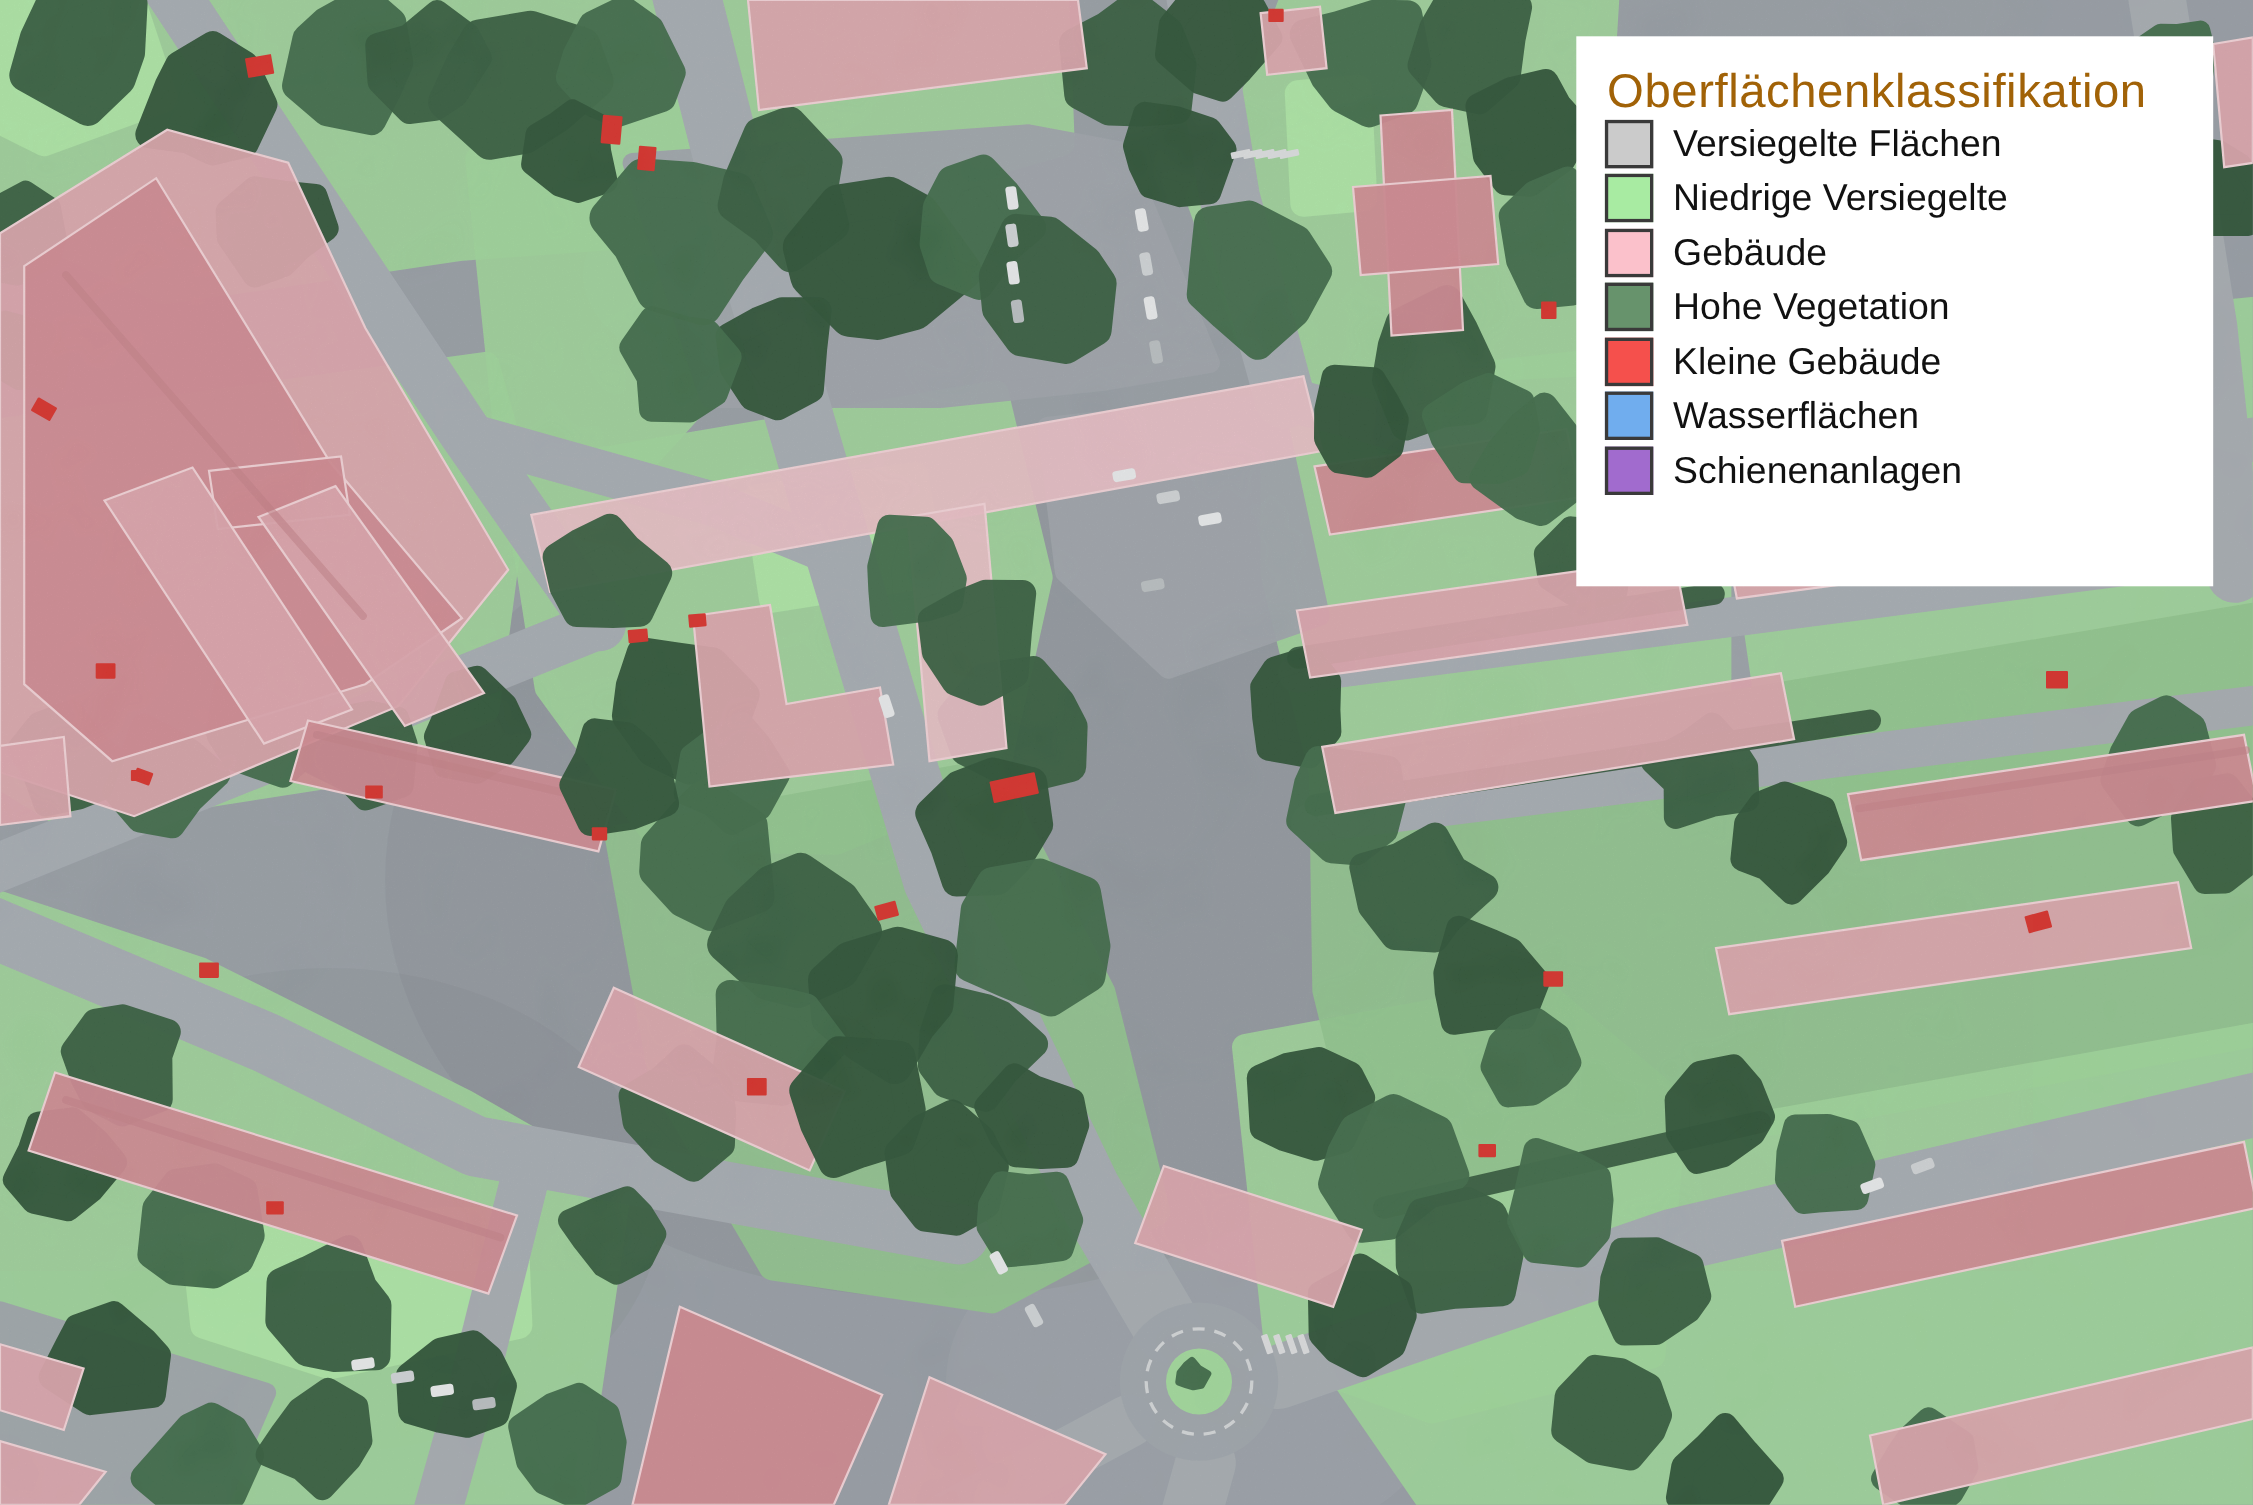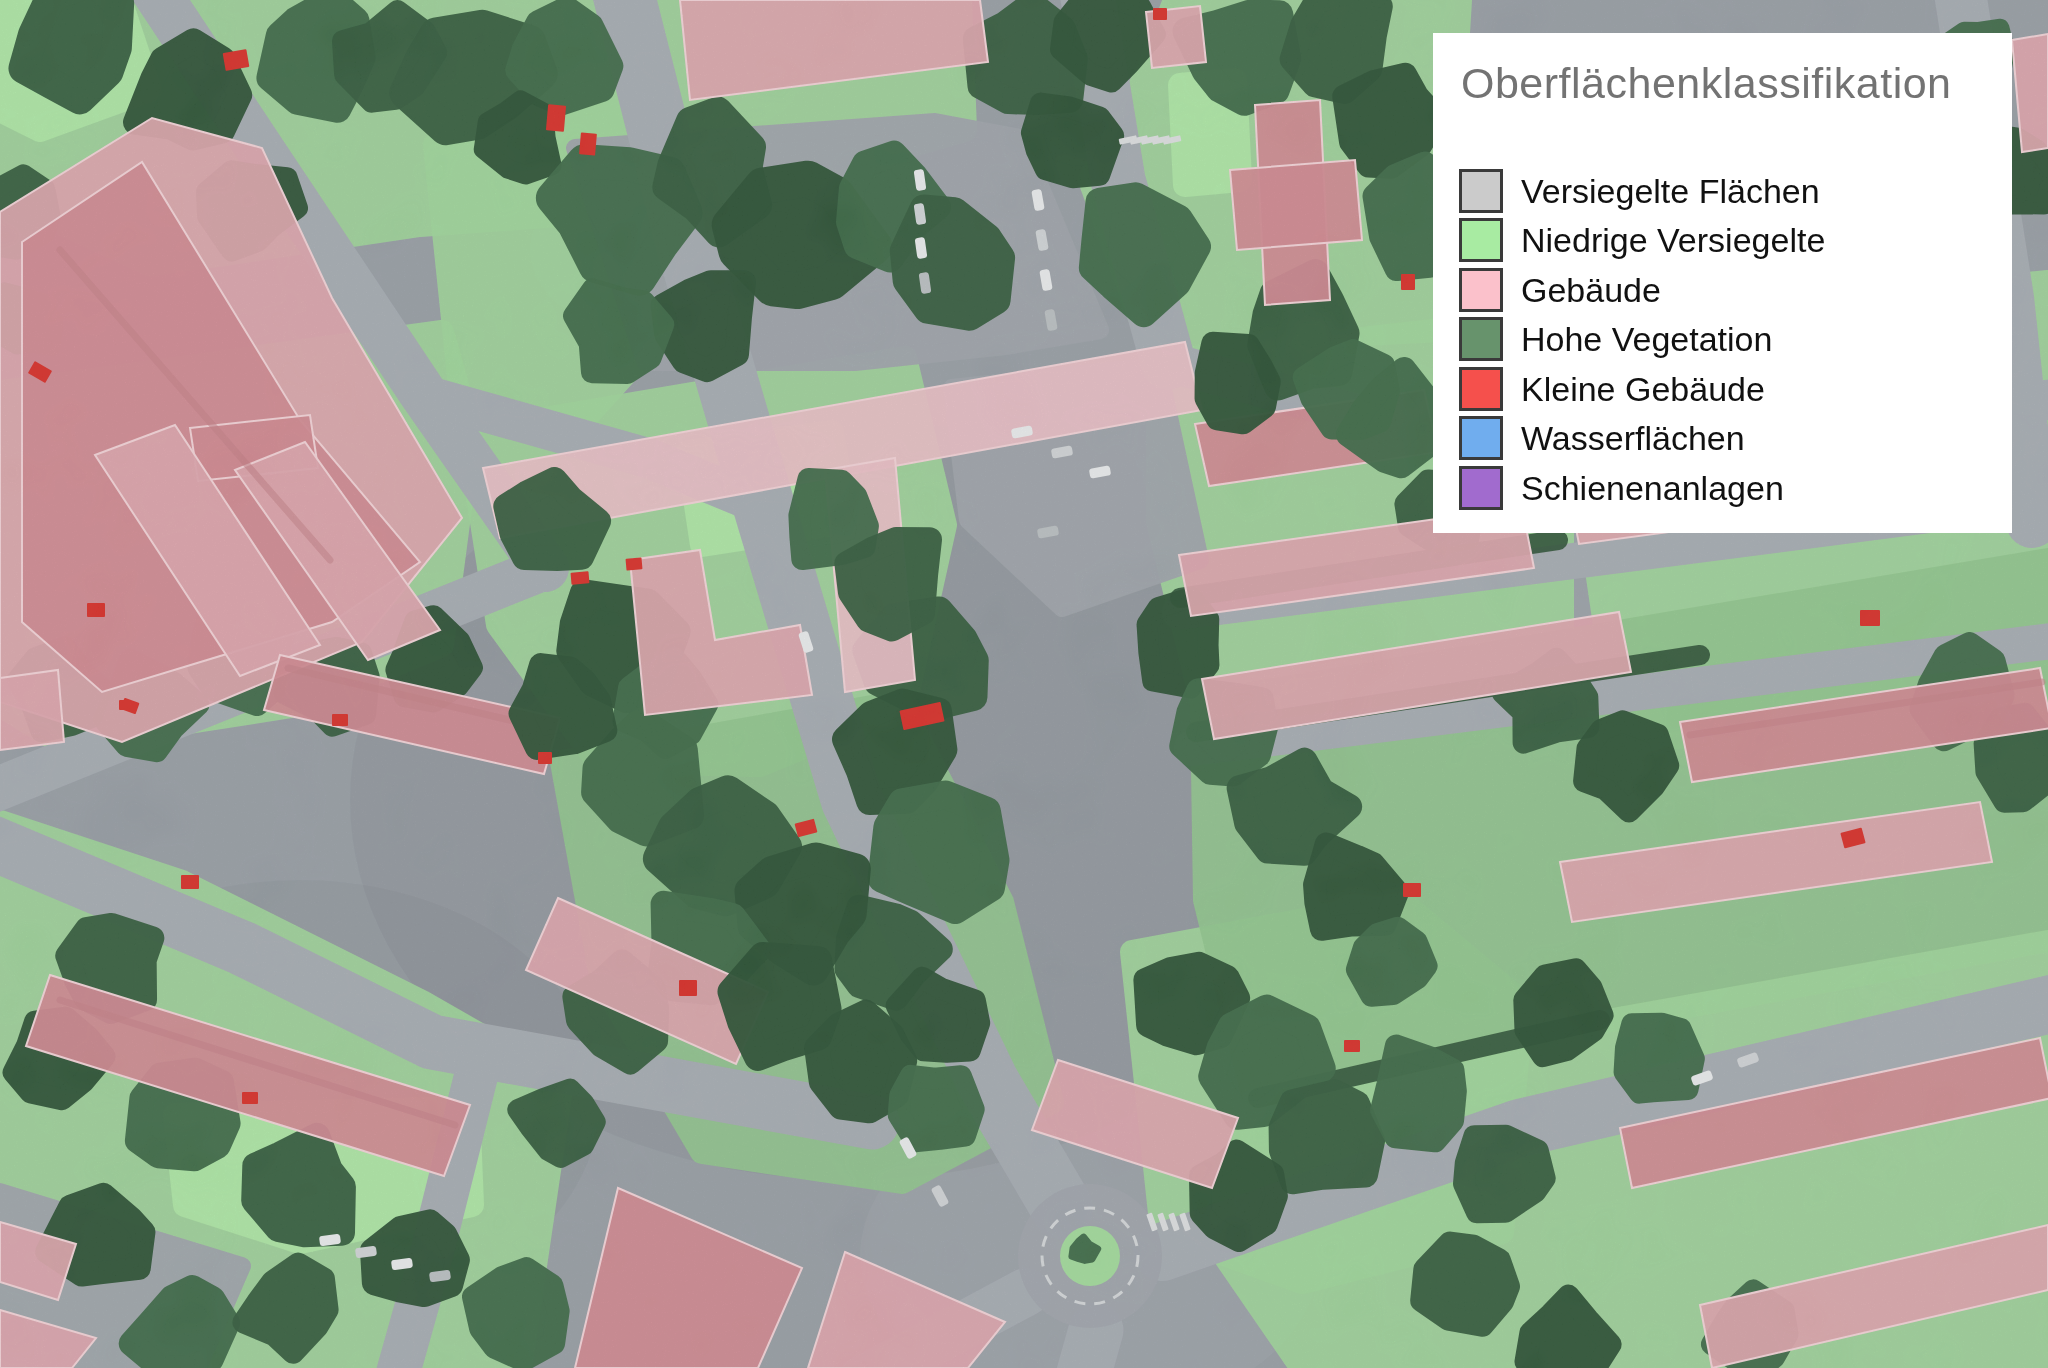--- a/index.html
+++ b/index.html
@@ -6,24 +6,24 @@
   body{width:2048px;height:1368px;overflow:hidden;position:relative;
        font-family:"Liberation Sans",sans-serif;}
   .stage{position:absolute;inset:0;}
   #map-svg{display:block;width:2048px;height:1368px;}
   .legend{
     position:absolute;left:1433px;top:33px;width:579px;height:500px;
     background:#ffffff;box-sizing:border-box;padding:26px 20px 0 26px;
     z-index:5;
   }
   .legend-title{
-    font-size:43px;color:#737373;letter-spacing:0.5px;
+    font-size:43px;color:#a16207;letter-spacing:0.5px;
     margin:0 0 0 2px;font-weight:400;
   }
-  .legend-items{margin-top:60px;}
+  .legend-items{}
   .legend-row{display:flex;align-items:center;height:45px;margin-bottom:4.5px;}
   .legend-swatch{
     width:38px;height:38px;border:3px solid #3a3a3a;box-sizing:content-box;
     flex:0 0 auto;margin-right:18px;
   }
   .legend-label{font-size:34px;color:#111;white-space:nowrap;line-height:1;}
 </style>
 </head>
 <body>
 

